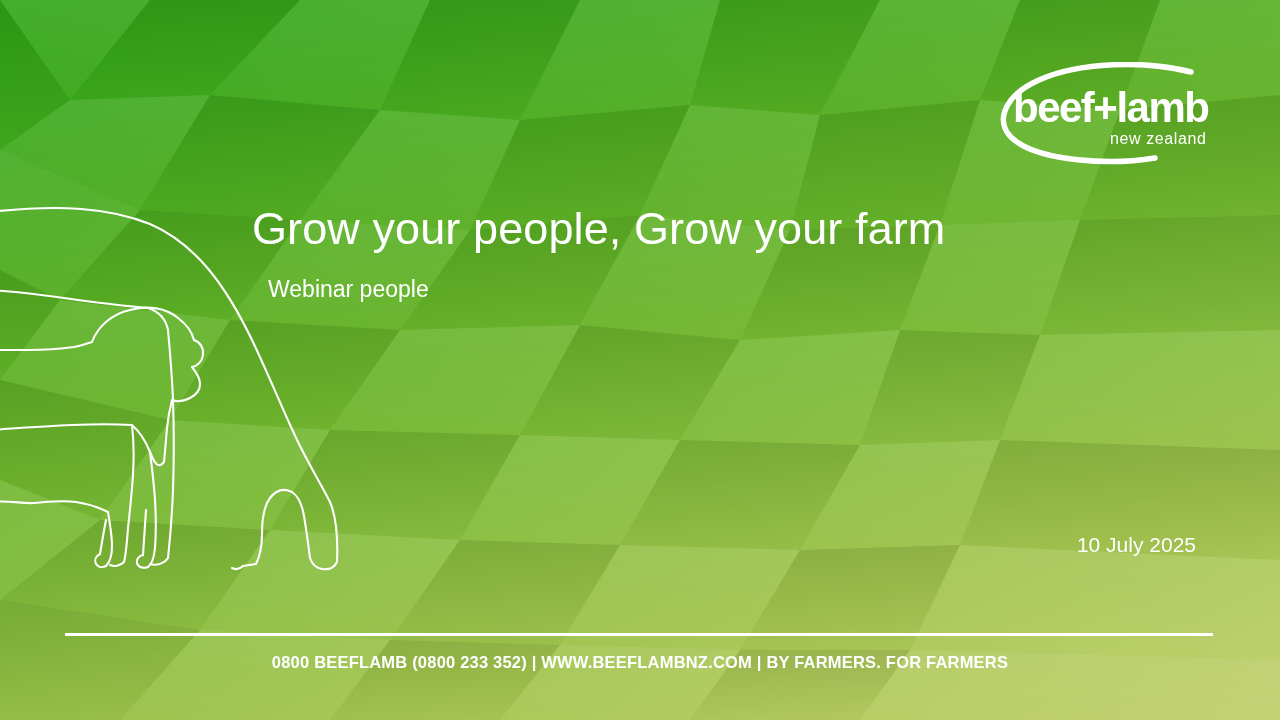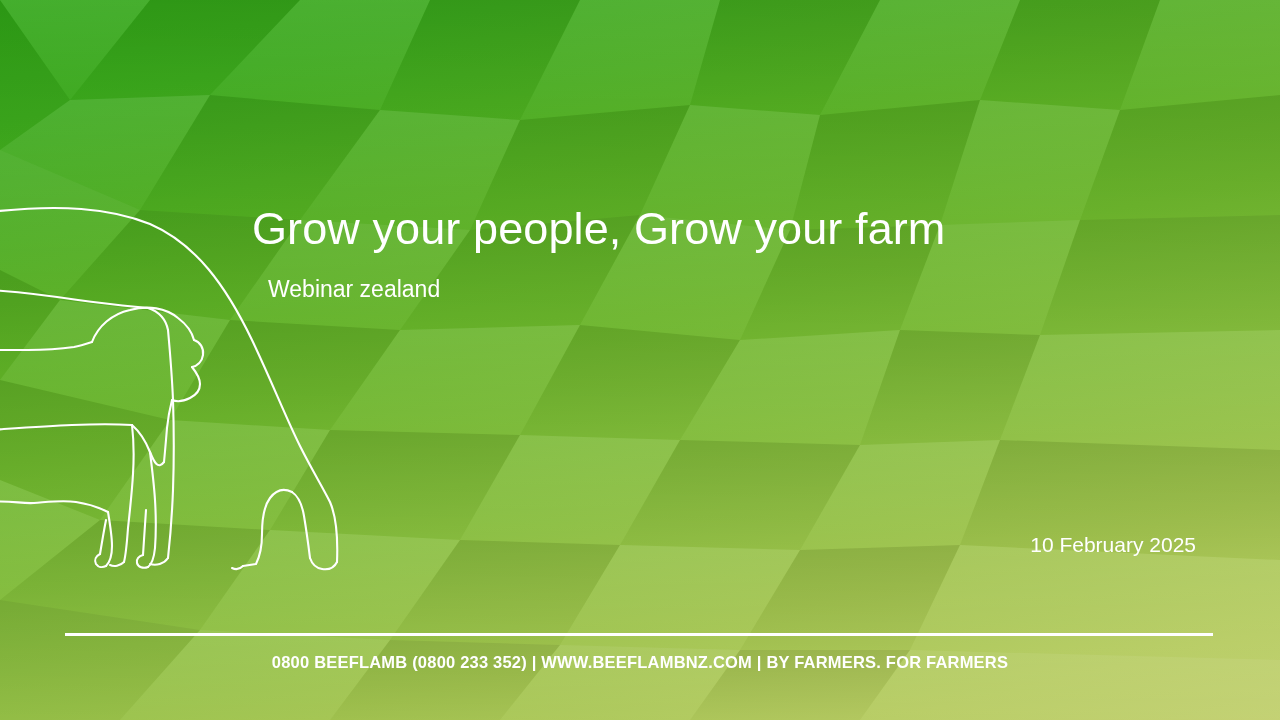--- a/index.html
+++ b/index.html
@@ -233,21 +233,29 @@
       <path d="M143,365 C144,350 145,334 146,320"></path>
 
       <path d="M168,140 C170,162 172,186 173,210 C174,240 174,272 173,300
                C172,326 170,350 168,368"></path>
       <path d="M168,368 C164,374 156,376 150,374"></path>
 
       <path d="M243,376 C240,379 236,380 232,378"></path>
     </g>
   </svg>
 
+  <div class="logo">
+    <svg viewBox="0 0 225 105" aria-label="beef+lamb new zealand">
+
+      <path d="M196,10 C150,-2 84,0 44,18 C6,35 -2,64 22,80 C48,98 112,104 160,96" fill="none" stroke="#ffffff" stroke-width="5.5" stroke-linecap="round"></path>
+      <text x="18" y="60" font-family="'Liberation Sans', sans-serif" font-size="42" font-weight="bold" fill="#ffffff" letter-spacing="-1.5">beef+lamb</text>
+      <text x="115" y="82" font-family="'Liberation Sans', sans-serif" font-size="16" font-weight="400" fill="#ffffff" letter-spacing="0.6">new zealand</text>
+    </svg>
+  </div>
 
   <h1 class="title">Grow your people, Grow your farm</h1>
-  <h2 class="subtitle">Webinar zealand</h2>
-  <div class="date">10 February 2025</div>
+  <h2 class="subtitle">Webinar people</h2>
+  <div class="date">10 July 2025</div>
 
   <div class="divider"></div>
   <div class="footer-text">0800 BEEFLAMB (0800 233 352) | WWW.BEEFLAMBNZ.COM | BY FARMERS. FOR FARMERS</div>
 
 </div>
 
 </body></html>

